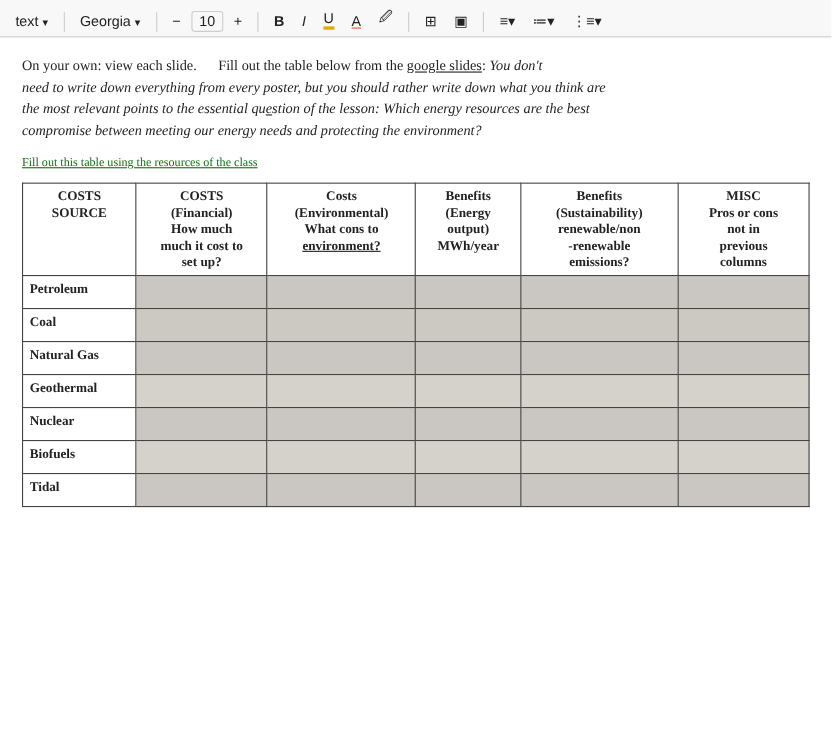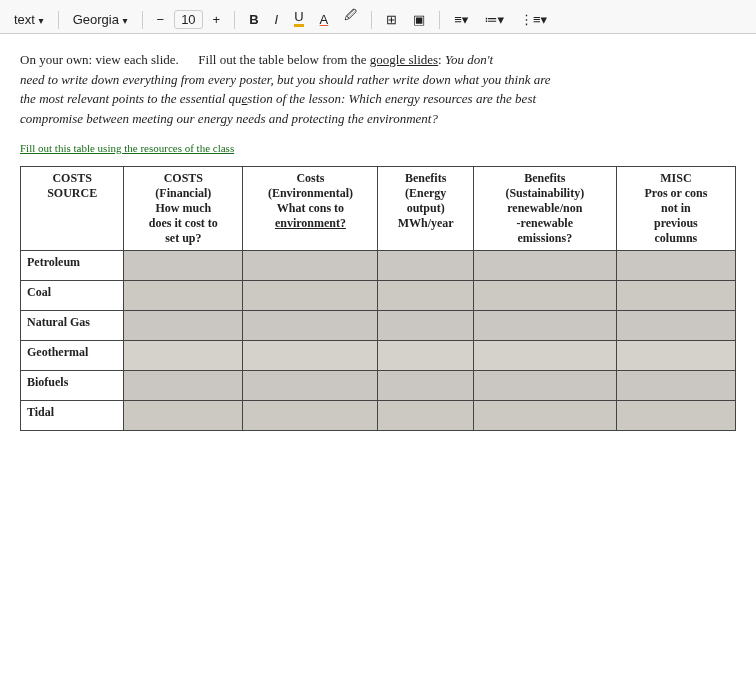--- a/index.html
+++ b/index.html
@@ -168,21 +168,21 @@
     <thead>
       <tr>
         <th class="col-energy">
           <span>COSTS</span><br>
           <span>SOURCE</span>
         </th>
         <th class="col-costs-fin">
           <span>COSTS</span><br>
           <span>(Financial)</span><br>
           <span>How much</span><br>
-          <span>does it cost to</span><br>
+          <span>much it cost to</span><br>
           <span>set up?</span>
         </th>
         <th class="col-costs-env header-costs-env">
           <span>Costs</span><br>
           <span>(Environmental)</span><br>
           <span>What cons to</span> <span class="underline-word">environment?</span>
         </th>
         <th class="col-benefits-energy">
           <span>Benefits</span><br>
           <span>(Energy</span><br>
@@ -231,20 +231,28 @@
           <td style="height: 30px;"></td>
         </tr>
         <tr class="row-geothermal">
           <td>Geothermal</td>
           <td style="height: 30px;"></td>
           <td style="height: 30px;"></td>
           <td style="height: 30px;"></td>
           <td style="height: 30px;"></td>
           <td style="height: 30px;"></td>
         </tr>
+        <tr class="row-nuclear">
+          <td>Nuclear</td>
+          <td style="height: 30px;"></td>
+          <td style="height: 30px;"></td>
+          <td style="height: 30px;"></td>
+          <td style="height: 30px;"></td>
+          <td style="height: 30px;"></td>
+        </tr>
         <tr class="row-biofuels">
           <td>Biofuels</td>
           <td style="height: 30px;"></td>
           <td style="height: 30px;"></td>
           <td style="height: 30px;"></td>
           <td style="height: 30px;"></td>
           <td style="height: 30px;"></td>
         </tr>
         <tr class="row-tidal">
           <td>Tidal</td>

